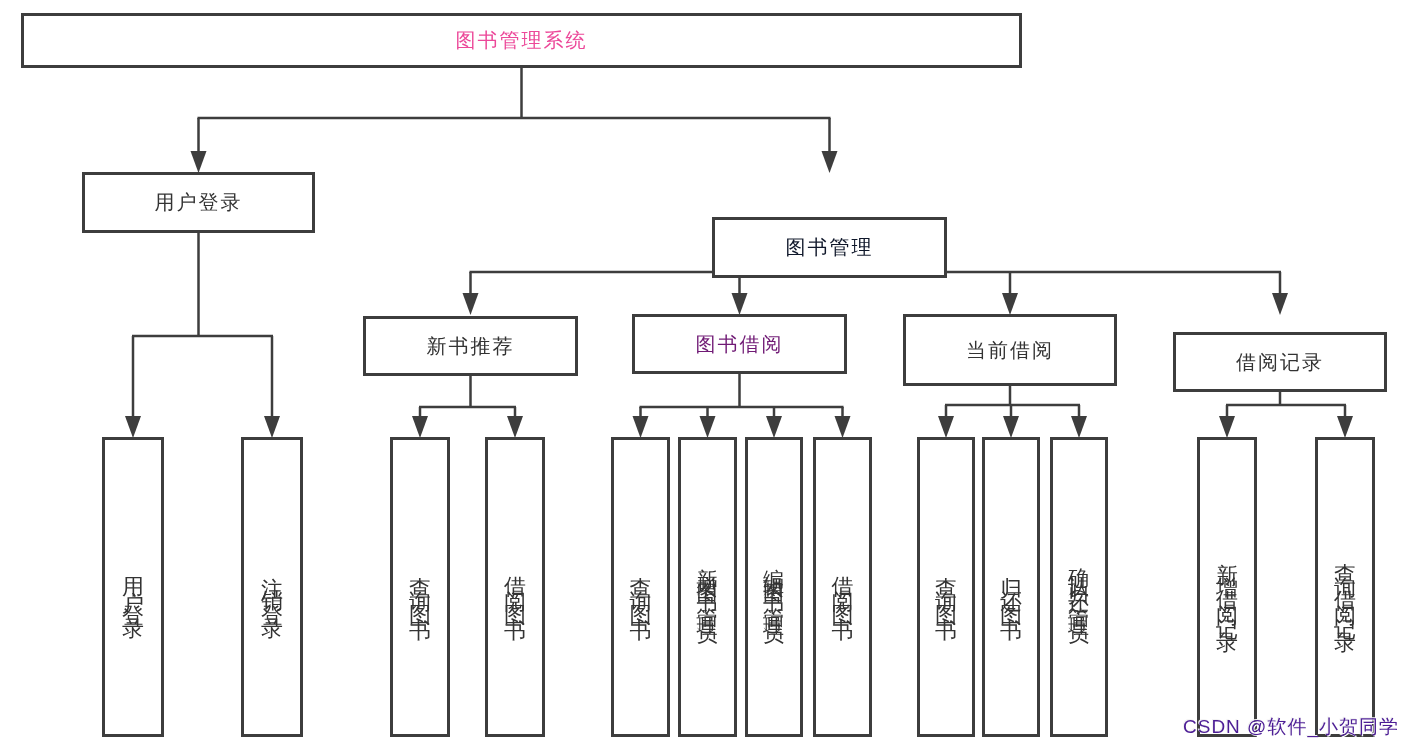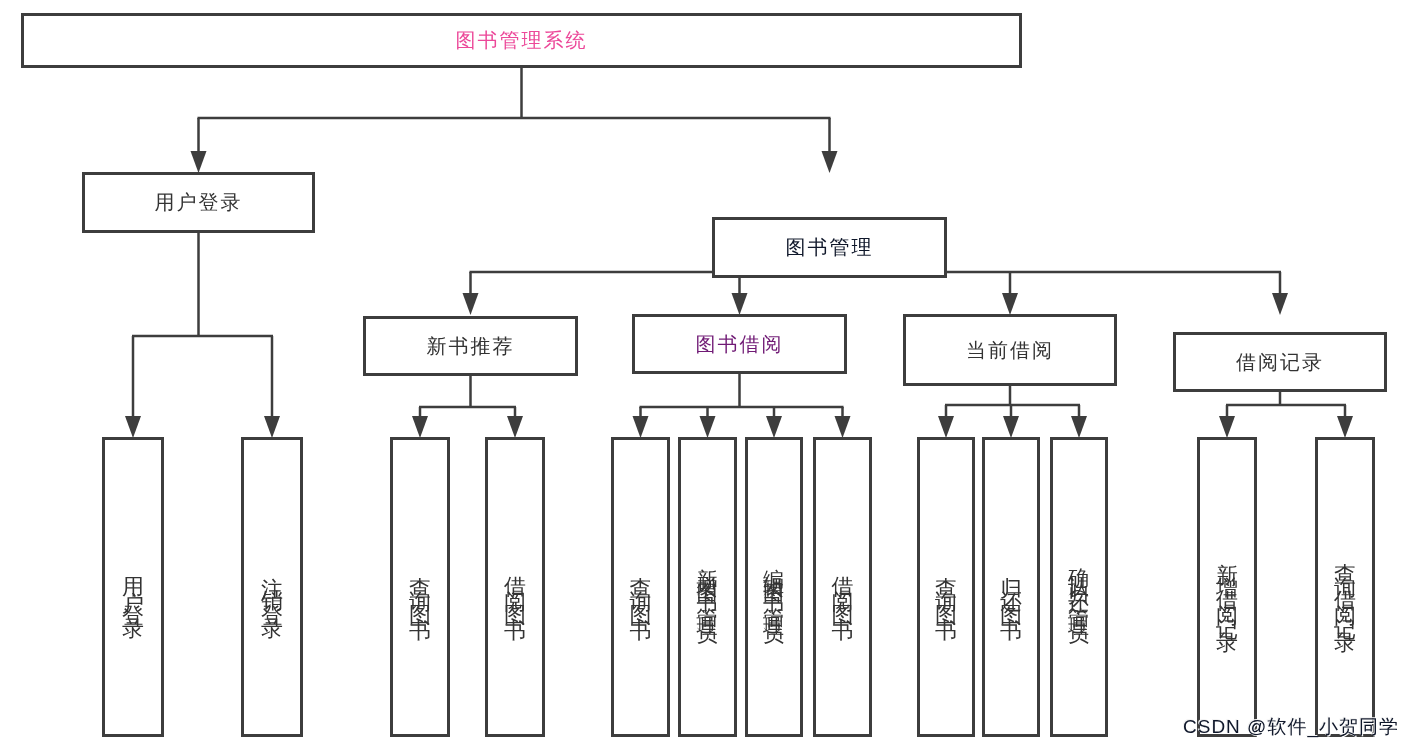--- a/index.html
+++ b/index.html
@@ -35,21 +35,21 @@
   .node.v.long{
     font-size:21px;
     letter-spacing:8px;
   }
   .watermark{
     position:absolute;
     z-index:3;
     left:1183px;
     top:714px;
     font-size:19px;
-    color:#0f172a;
+    color:#4c1d95;
     letter-spacing:1px;
     text-shadow:1px 1px 0 #ffffff,-1px -1px 0 #f2f2f2;
     white-space:nowrap;
   }
 </style>
 </head>
 <body>
 
 <div class="stage">
   <svg class="wires" width="1405" height="747" viewBox="0 0 1405 747">

